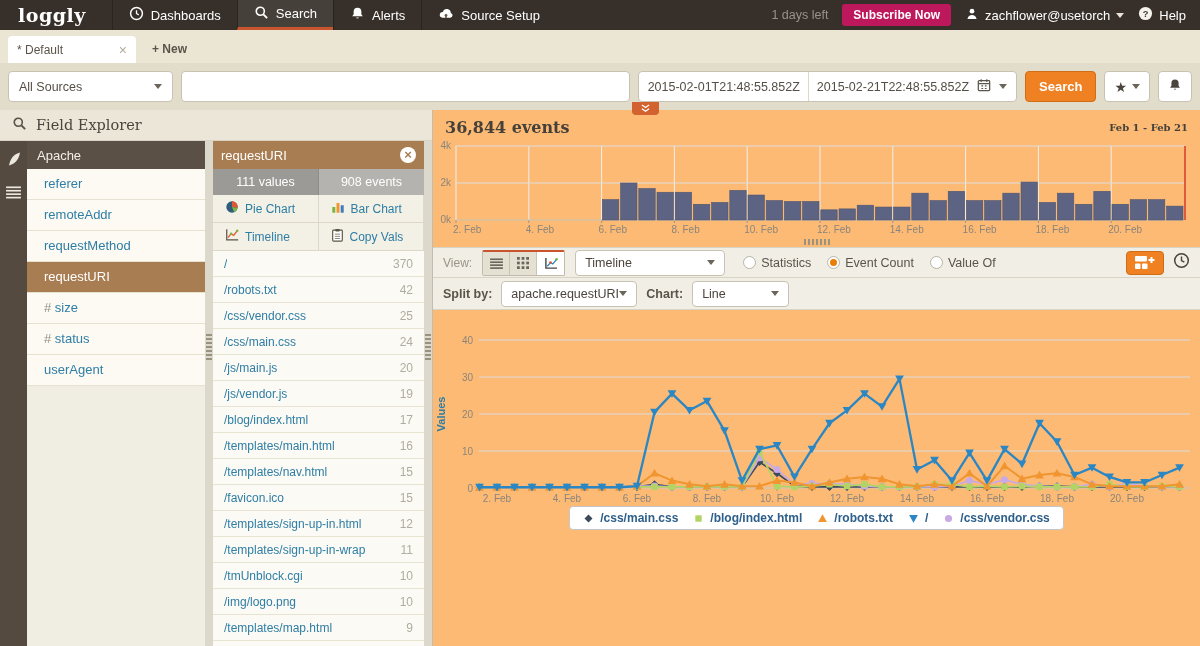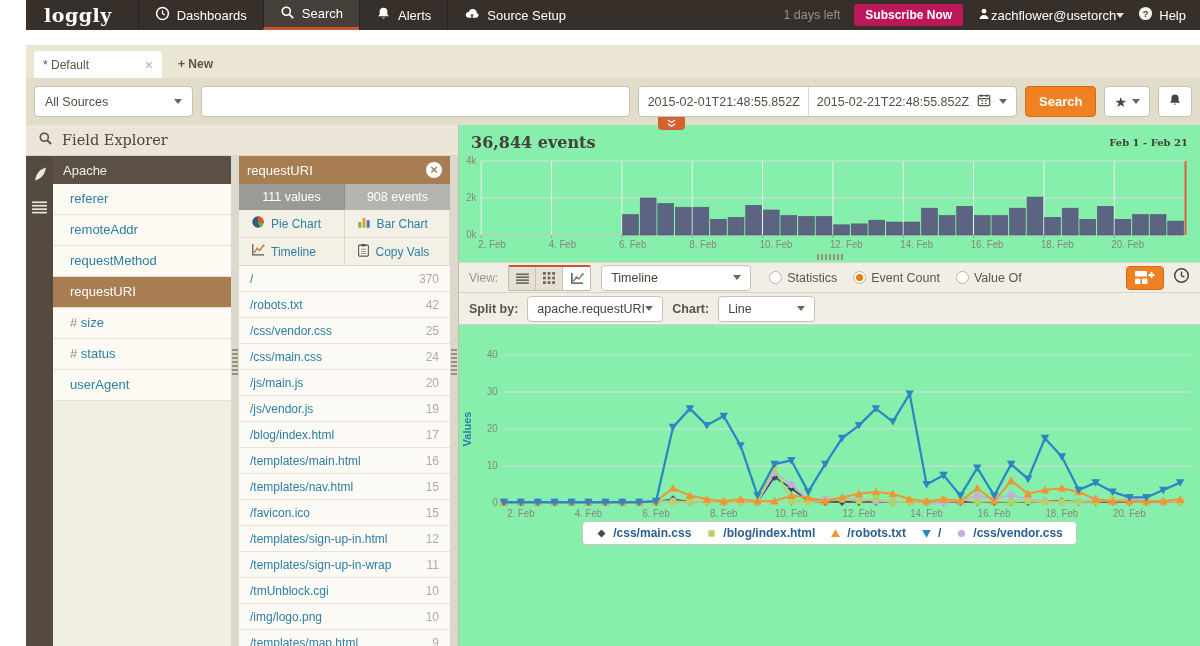--- a/index.html
+++ b/index.html
@@ -1,37 +1,37 @@
 <!DOCTYPE html>
 <html><head>
 <meta charset="utf-8">
 <style>
   * { box-sizing: border-box; margin: 0; padding: 0; }
   body { font-family: "Liberation Sans", sans-serif; background: #fff; }
-  .app { width: 1200px; height: 646px; position: relative; overflow: hidden; background: #fff; padding-left: 26px; }
+  .app { width: 1200px; height: 646px; position: relative; overflow: hidden; background: #fff; }
 
   
   .topnav { height: 30px; background: #37302a; display: flex; align-items: stretch; color: #fff; }
   .logo { font-family: "DejaVu Serif", serif; font-weight: bold; font-size: 19px; padding: 0 26px 0 18px;
           display: flex; align-items: center; letter-spacing: .5px; }
   .nav-item { display: flex; align-items: center; gap: 7px; padding: 0 16px; font-size: 13px;
               border-left: 1px solid #2a2420; cursor: pointer; }
   .nav-item.active { background: #46403a; border-bottom: 3px solid #c9552e; }
   .nav-right { margin-left: auto; display: flex; align-items: center; gap: 14px; padding-right: 14px; }
   .trial { color: #9a9189; font-size: 12.5px; }
   .subscribe { background: #be185d; color: #fff; font-weight: bold; font-size: 12px; padding: 4px 11px;
                border-radius: 3px; border: none; cursor: pointer; }
-  .user { display: flex; align-items: center; font-size: 13px; cursor: pointer; }
+  .user { display: flex; align-items: center; gap: 6px; font-size: 13px; cursor: pointer; }
   .help { display: flex; align-items: center; gap: 6px; font-size: 13px; cursor: pointer; }
   .caret { width: 0; height: 0; border-left: 4px solid transparent; border-right: 4px solid transparent;
            border-top: 5px solid #e8e4dc; display: inline-block; }
   .caret.dark { border-top-color: #6b655a; }
 
   
-  .tabbar { height: 33px; background: #ebe5d4; display: flex; align-items: flex-end; padding-left: 8px; margin-top: 15px; }
+  .tabbar { height: 33px; background: #ebe5d4; display: flex; align-items: flex-end; padding-left: 8px; }
   .tab { background: #fff; width: 128px; height: 27px; border-radius: 4px 4px 0 0; display: flex;
          align-items: center; justify-content: space-between; padding: 0 9px; font-size: 12px; color: #5a544a; cursor: pointer; }
   .tab-close { color: #b3ab9c; font-size: 14px; line-height: 1; cursor: pointer; }
   .new-tab { font-size: 12px; color: #5a544a; font-weight: bold; margin: 0 0 7px 16px; cursor: pointer; }
 
   
   .searchrow { height: 47px; background: #e2dcca; display: flex; align-items: center; gap: 8px;
                padding: 0 8px; position: relative; }
   .ctl { background: #fff; border: 1px solid #c7c2b2; border-radius: 4px; height: 31px; display: flex;
          align-items: center; font-size: 12.5px; color: #554f45; }
@@ -83,21 +83,21 @@
   .vp-actions { display: grid; grid-template-columns: 1fr 1fr; flex: none; }
   .vp-action { height: 28px; background: #f3f0e5; border-bottom: 1px solid #ddd8c7; border-right: 1px solid #ddd8c7;
                display: flex; align-items: center; gap: 6px; padding-left: 12px; color: #2e7ea6; font-size: 12px; cursor: pointer; }
   .vp-rows { flex: 1; overflow: hidden; }
   .vp-row { height: 26px; display: flex; align-items: center; justify-content: space-between; padding: 0 11px;
             background: #fcfaf4; border-bottom: 1px solid #e9e4d2; cursor: pointer; }
   .vp-row .vname { color: #2e7ea6; font-size: 12px; white-space: nowrap; overflow: hidden; max-width: 160px; }
   .vp-row .vcount { color: #b1aca0; font-size: 12px; }
 
   
-  .main { flex: 1; background: #86efac; display: flex; flex-direction: column; overflow: hidden; }
+  .main { flex: 1; background: #fdba74; display: flex; flex-direction: column; overflow: hidden; }
   .events-header { height: 31px; display: flex; align-items: center; justify-content: space-between; padding: 4px 12px 0; }
   .events-total, .date-range { font-family: "DejaVu Serif", serif; font-weight: bold; color: #45413a; }
   .events-total { font-size: 16px; }
   .date-range { font-size: 10px; }
   .histo-wrap { height: 95px; flex: none; }
   .hgrip-row { height: 11px; display: flex; align-items: center; justify-content: center; cursor: row-resize; }
   .hgrip { width: 26px; height: 6px; background: repeating-linear-gradient(to right, #98927f 0 2px, transparent 2px 4px); }
   .view-bar { height: 31px; background: #f1eee5; border-top: 1px solid #d8d3c3; border-bottom: 1px solid #d8d3c3;
               display: flex; align-items: center; gap: 10px; padding: 0 10px; flex: none; }
   .view-label { color: #9a948a; font-size: 12px; }

